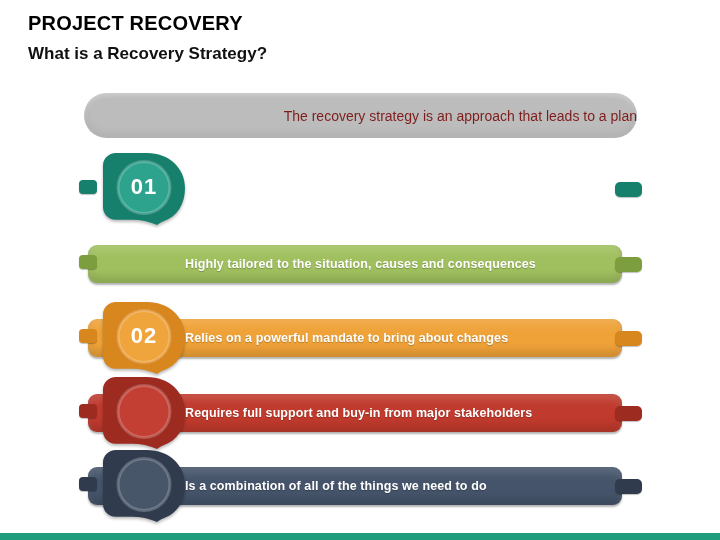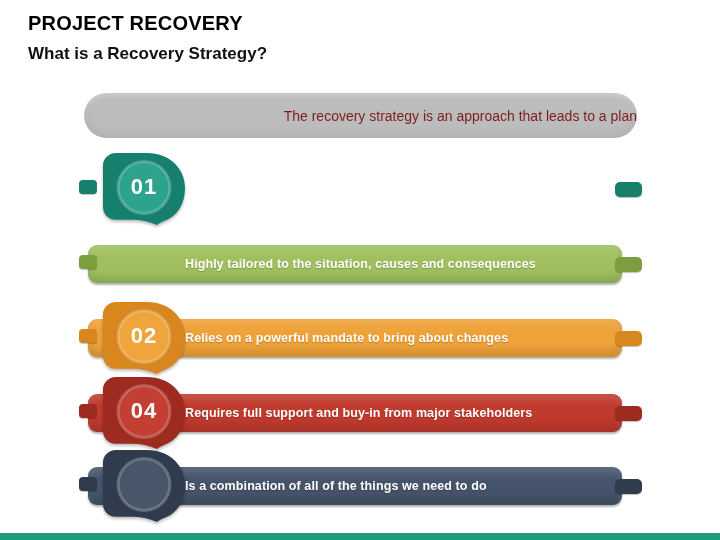--- a/index.html
+++ b/index.html
@@ -85,21 +85,20 @@
     <div class="tab tab-left"></div>
     <div class="bar">
       <span class="bar-text">Requires full support and buy-in from major stakeholders</span>
     </div>
     <div class="tab tab-right"></div>
     <div class="badge">
       <svg width="82" height="72" viewBox="0 0 82 72">
         <path class="badge-leaf" d="M13 0 H44 C66 0 82 15 82 35 C82 51 74.5 63.5 60 68.5 C57.5 69.4 55.6 70.8 54.2 72 C46 68.6 37.5 66.8 29 66.8 H12.5 C5.6 66.8 0 61.2 0 54.3 V12.5 C0 5.6 5.6 0 13 0 Z"></path>
         <circle class="badge-circle" cx="41" cy="34.5" r="26"></circle>
       </svg>
-      <span class="num">04</span>
     </div>
   </div>
 
   <div class="row" style="top: 450px; --bar: #45546A; --dark: #303C4E; --circle: #475669;">
     <div class="tab tab-left"></div>
     <div class="bar">
       <span class="bar-text">Is a combination of all of the things we need to do</span>
     </div>
     <div class="tab tab-right"></div>
     <div class="badge">

